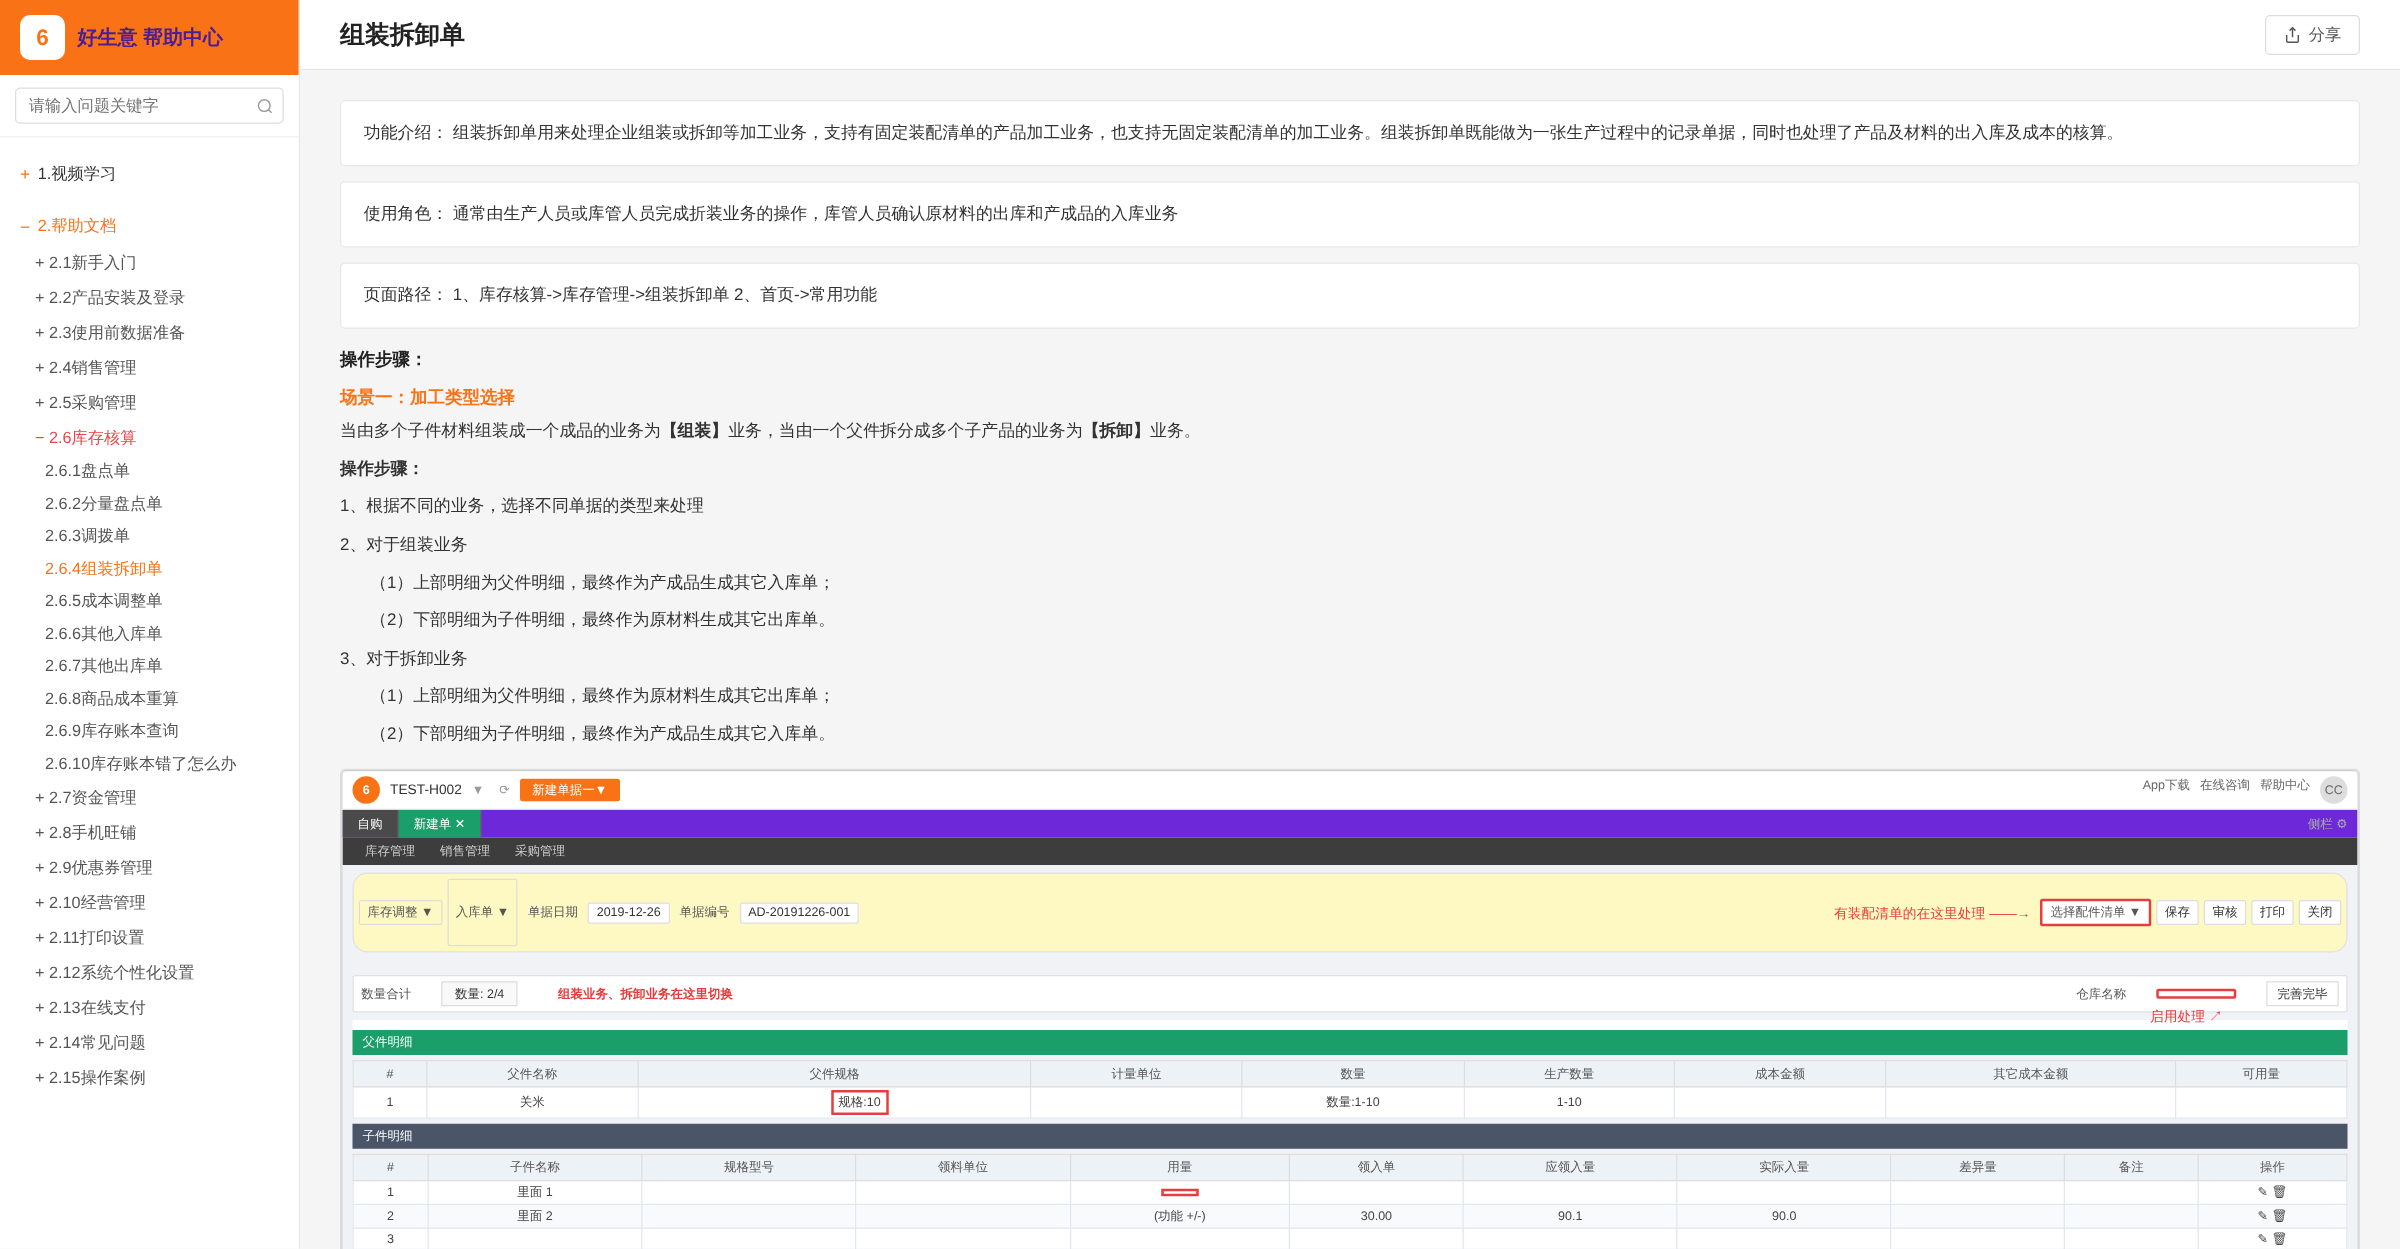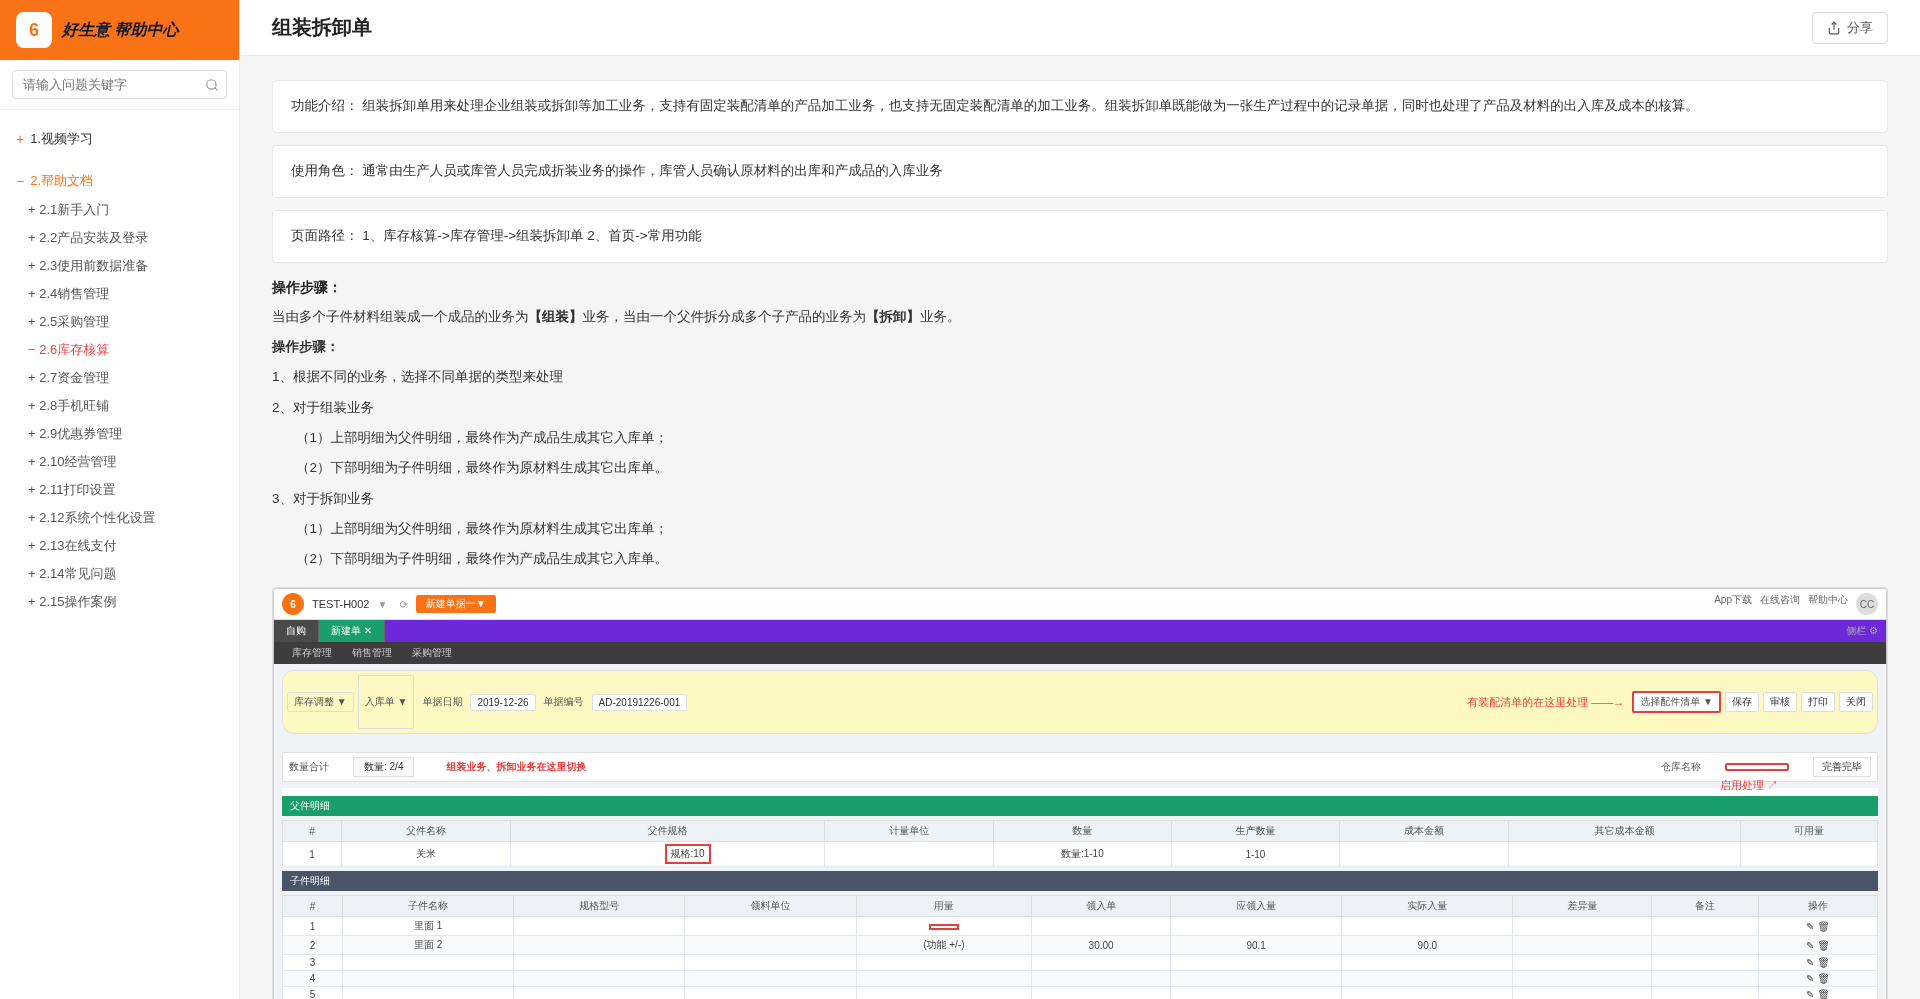--- a/index.html
+++ b/index.html
@@ -25,21 +25,21 @@
       min-height: 56px;
     }
     #sidebar-logo {
       width: 36px; height: 36px;
       background: #fff;
       border-radius: 8px;
       display: flex; align-items: center; justify-content: center;
       font-weight: bold; color: #f97316; font-size: 18px;
     }
     #sidebar-title {
-      color: #0f172a; font-size: 16px; font-weight: bold; font-style: italic;
+      color: #4c1d95; font-size: 16px; font-weight: bold;
     }
     #sidebar-search {
       padding: 10px 12px;
       border-bottom: 1px solid #f0f0f0;
     }
     #sidebar-search input {
       width: 100%;
       border: 1px solid #ddd;
       border-radius: 4px;
       padding: 6px 30px 6px 10px;
@@ -272,20 +272,32 @@
           <span>2.4销售管理</span>
         </div>
         <div class="nav-sub-item">
           <span>+ </span>
           <span>2.5采购管理</span>
         </div>
 
         <div class="nav-sub-item active">
           <span>− </span>
           <span>2.6库存核算</span>
+        </div>
+        <div>
+          <div class="nav-sub-sub-item">2.6.1盘点单</div>
+          <div class="nav-sub-sub-item">2.6.2分量盘点单</div>
+          <div class="nav-sub-sub-item">2.6.3调拨单</div>
+          <div class="nav-sub-sub-item active">2.6.4组装拆卸单</div>
+          <div class="nav-sub-sub-item">2.6.5成本调整单</div>
+          <div class="nav-sub-sub-item">2.6.6其他入库单</div>
+          <div class="nav-sub-sub-item">2.6.7其他出库单</div>
+          <div class="nav-sub-sub-item">2.6.8商品成本重算</div>
+          <div class="nav-sub-sub-item">2.6.9库存账本查询</div>
+          <div class="nav-sub-sub-item">2.6.10库存账本错了怎么办</div>
         </div>
         <div class="nav-sub-item">
           <span>+ </span>
           <span>2.7资金管理</span>
         </div>
         <div class="nav-sub-item">
           <span>+ </span>
           <span>2.8手机旺铺</span>
         </div>
         <div class="nav-sub-item">
@@ -345,20 +357,21 @@
       <span class="bold">使用角色：</span>
       <span>通常由生产人员或库管人员完成折装业务的操作，库管人员确认原材料的出库和产成品的入库业务</span>
     </div>
 
     <div class="info-card">
       <span class="bold">页面路径：</span>
       <span>1、库存核算-&gt;库存管理-&gt;组装拆卸单 2、首页-&gt;常用功能</span>
     </div>
 
     <div class="section-title">操作步骤：</div>
+    <div class="sub-section-title">场景一：加工类型选择</div>
     <div class="body-text">
       当由多个子件材料组装成一个成品的业务为<span class="bold">【组装】</span>业务，当由一个父件拆分成多个子产品的业务为<span class="bold">【拆卸】</span>业务。
     </div>
     <div class="body-text" style="font-weight:bold;">操作步骤：</div>
     <div class="body-text">1、根据不同的业务，选择不同单据的类型来处理</div>
     <div class="body-text">2、对于组装业务</div>
     <div class="body-text indent-1">（1）上部明细为父件明细，最终作为产成品生成其它入库单；</div>
     <div class="body-text indent-1">（2）下部明细为子件明细，最终作为原材料生成其它出库单。</div>
     <div class="body-text">3、对于拆卸业务</div>
     <div class="body-text indent-1">（1）上部明细为父件明细，最终作为原材料生成其它出库单；</div>

